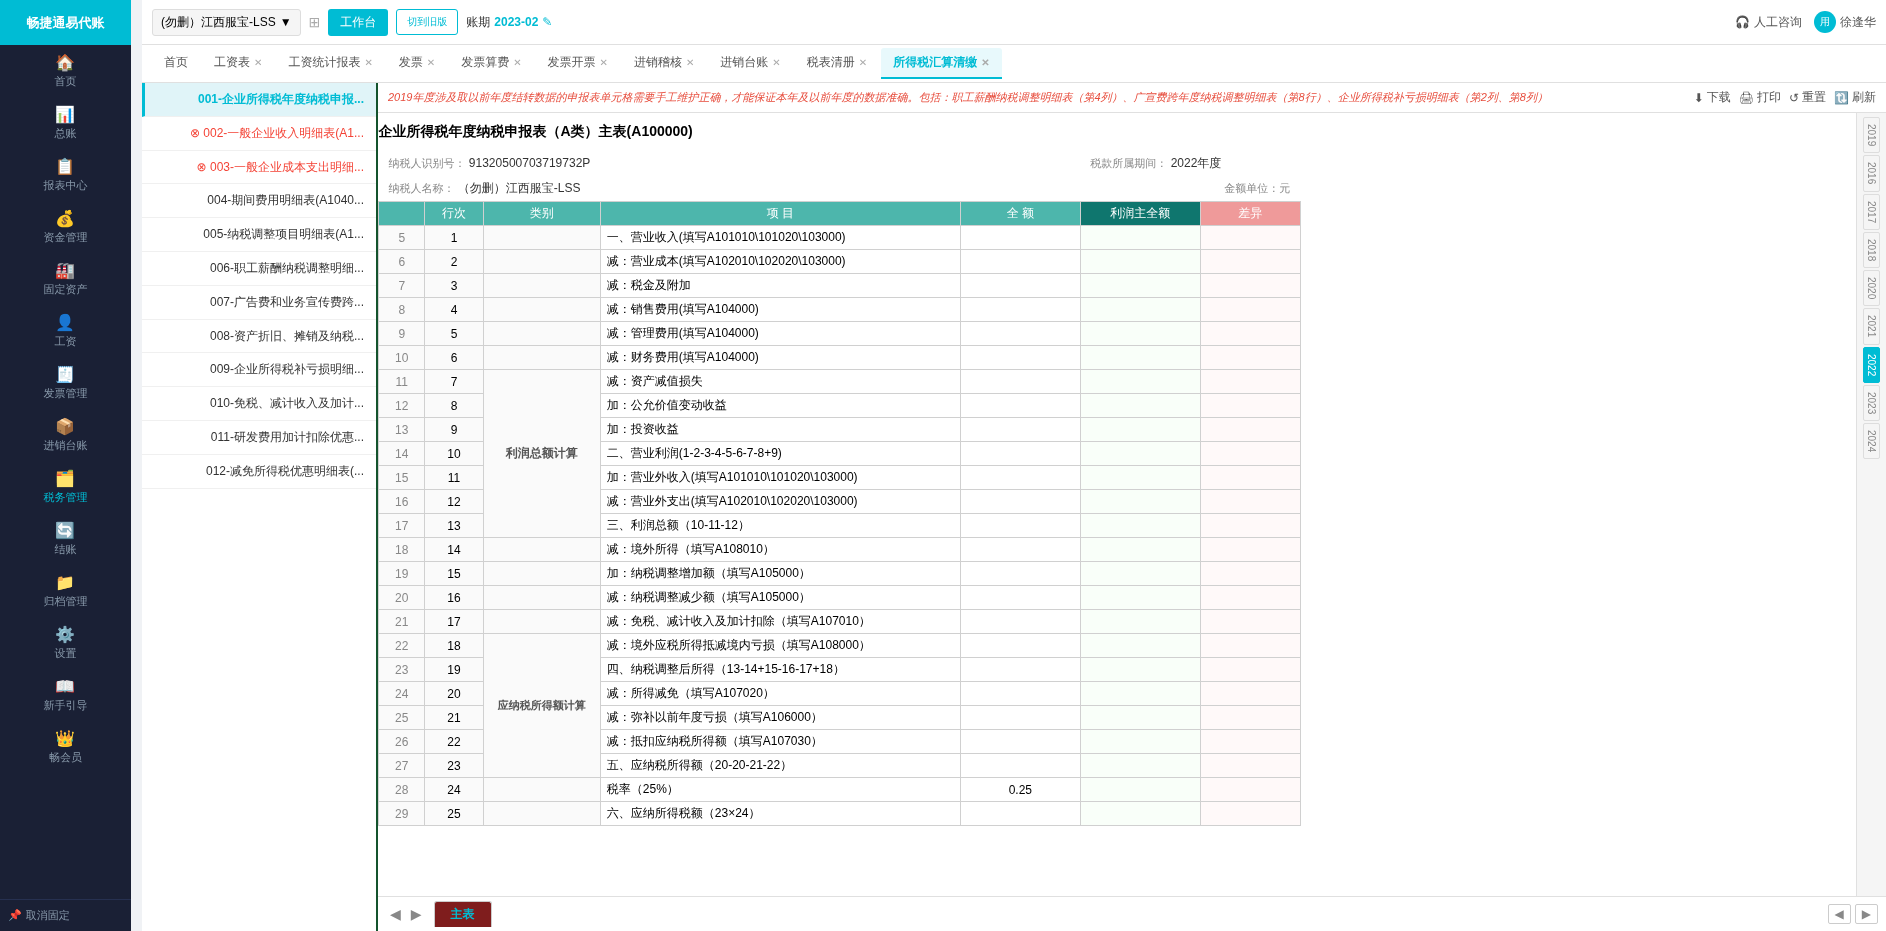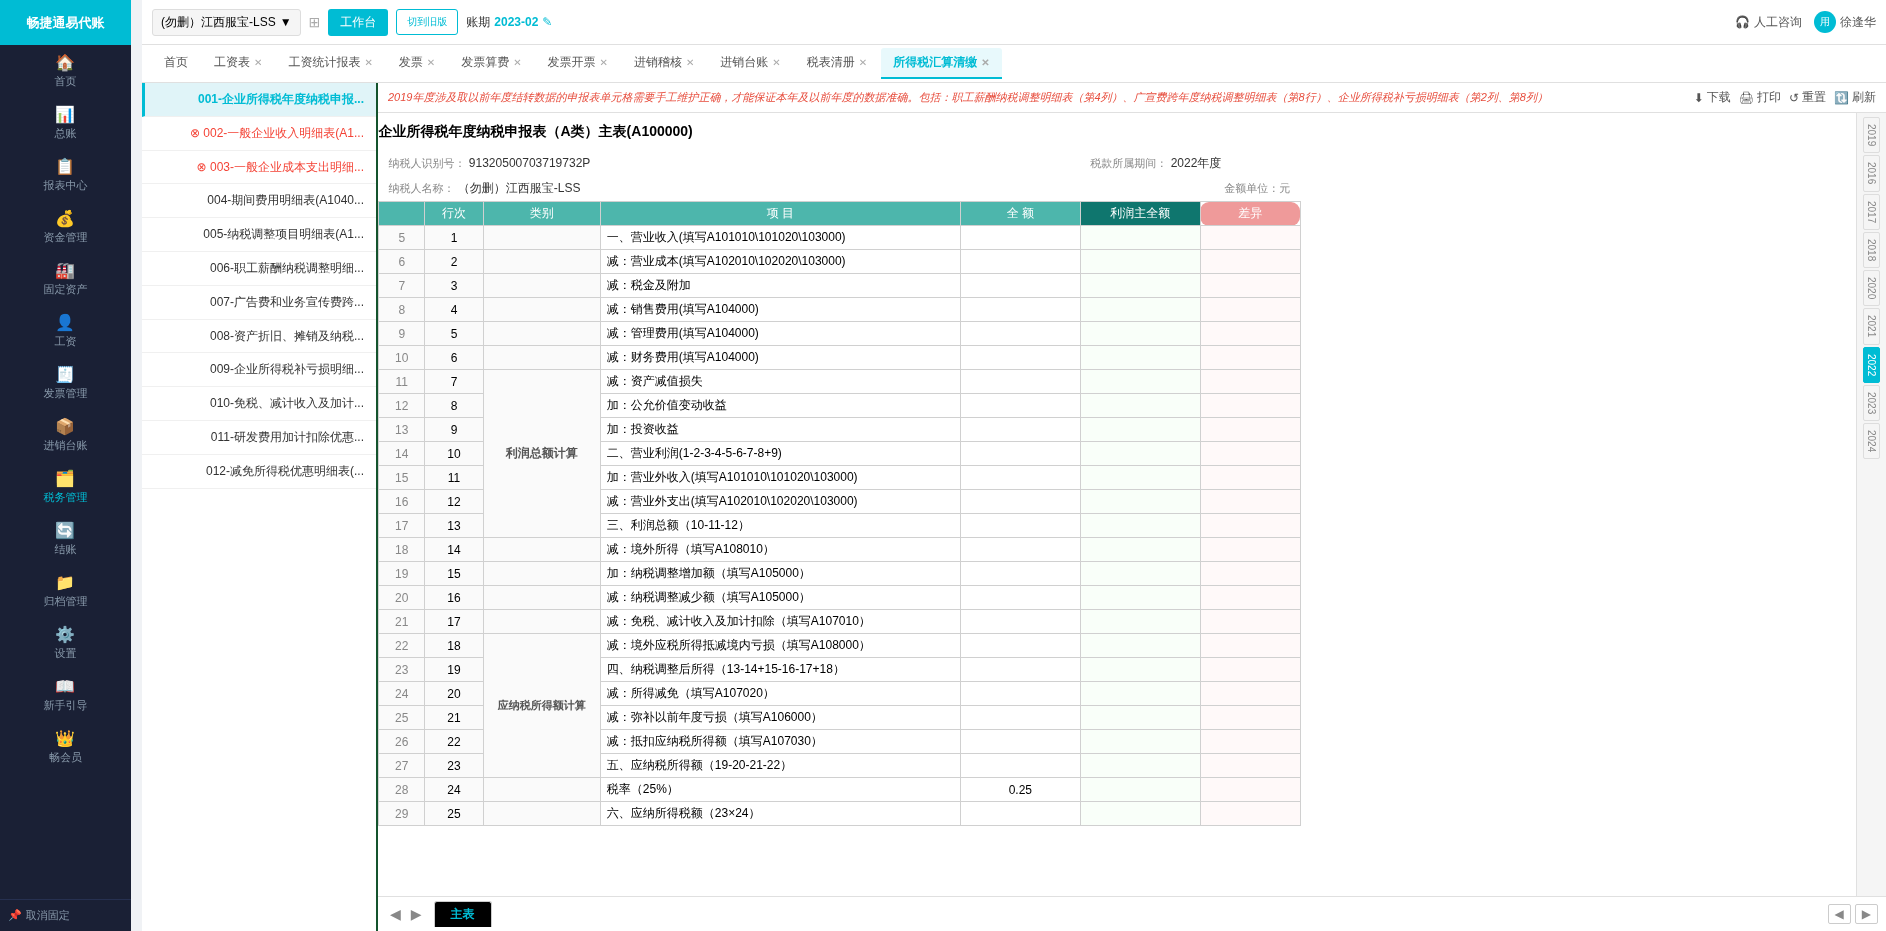--- a/index.html
+++ b/index.html
@@ -65,21 +65,21 @@
     .row-num { text-align: center; background: #fafafa; color: #888; width: 40px; }
     .col-hangci { text-align: center; background: #fafafa; width: 50px; }
     .col-leibie { text-align: center; background: #fafafa; width: 80px; }
     .col-xiangmu { text-align: left; min-width: 350px; padding-left: 8px; }
     .col-quane { text-align: center; width: 120px; }
     .col-lirun { text-align: center; width: 120px; background: #f9fff9; }
     .col-chay { text-align: center; width: 100px; background: #fff9f9; }
     .sheet-table td.merged-label { text-align: center; vertical-align: middle; background: #fafafa; color: #555; font-weight: bold; }
     .sheet-bottom { display: flex; align-items: center; padding: 4px 8px; background: white; border-top: 1px solid #e0e0e0; gap: 8px; }
     .sheet-tab { background: white; border: 1px solid #ccc; border-bottom: none; padding: 4px 16px; font-size: 12px; cursor: pointer; border-radius: 3px 3px 0 0; }
-    .sheet-tab.active { background: #000000; color: #00bcd4; font-weight: bold; }
+    .sheet-tab.active { background: #7f1d1d; color: #00bcd4; font-weight: bold; }
     .nav-arrow { cursor: pointer; color: #888; font-size: 14px; padding: 0 4px; }
     .sheet-nav { display: flex; align-items: center; gap: 2px; }
     .scroll-btn { cursor: pointer; color: #888; border: 1px solid #ccc; background: white; padding: 2px 6px; border-radius: 2px; font-size: 12px; }
     .info-row-label { color: #888; font-size: 11px; }
     .info-row-val { color: #333; }
 
     
     ::-webkit-scrollbar { width: 6px; height: 6px; }
     ::-webkit-scrollbar-track { background: #f1f1f1; }
     ::-webkit-scrollbar-thumb { background: #ccc; border-radius: 3px; }
@@ -319,21 +319,21 @@
               </td>
             </tr>
 
             <tr class="sheet-header-row">
               <th style="width:40px;background:#4db6ac;"></th>
               <th style="width:50px;background:#4db6ac;">行次</th>
               <th style="width:90px;background:#4db6ac;">类别</th>
               <th style="min-width:360px;background:#4db6ac;">项 目</th>
               <th style="width:120px;background:#4db6ac;">全 额</th>
               <th style="width:120px;" class="col-lirun">利润主全额</th>
-              <th style="width:100px;border-radius:9px;" class="col-chay">差异</th>
+              <th style="width:100px;" class="col-chay">差异</th>
             </tr>
 
             <tr>
               <td class="row-num">5</td>
               <td class="col-hangci">1</td>
               <td class="col-leibie"></td>
               <td class="col-xiangmu">一、营业收入(填写A101010\101020\103000)</td>
               <td class="col-quane"></td>
               <td class="col-lirun"></td>
               <td class="col-chay"></td>
@@ -513,21 +513,21 @@
               <td class="row-num">26</td>
               <td class="col-hangci">22</td>
               <td class="col-xiangmu">减：抵扣应纳税所得额（填写A107030）</td>
               <td class="col-quane"></td>
               <td class="col-lirun"></td>
               <td class="col-chay"></td>
             </tr>
             <tr>
               <td class="row-num">27</td>
               <td class="col-hangci">23</td>
-              <td class="col-xiangmu">五、应纳税所得额（19-20-21-22）</td>
+              <td class="col-xiangmu">五、应纳税所得额（20-20-21-22）</td>
               <td class="col-quane"></td>
               <td class="col-lirun"></td>
               <td class="col-chay"></td>
             </tr>
             <tr>
               <td class="row-num">28</td>
               <td class="col-hangci">24</td>
               <td class="col-leibie"></td>
               <td class="col-xiangmu">税率（25%）</td>
               <td class="col-quane">0.25</td>

